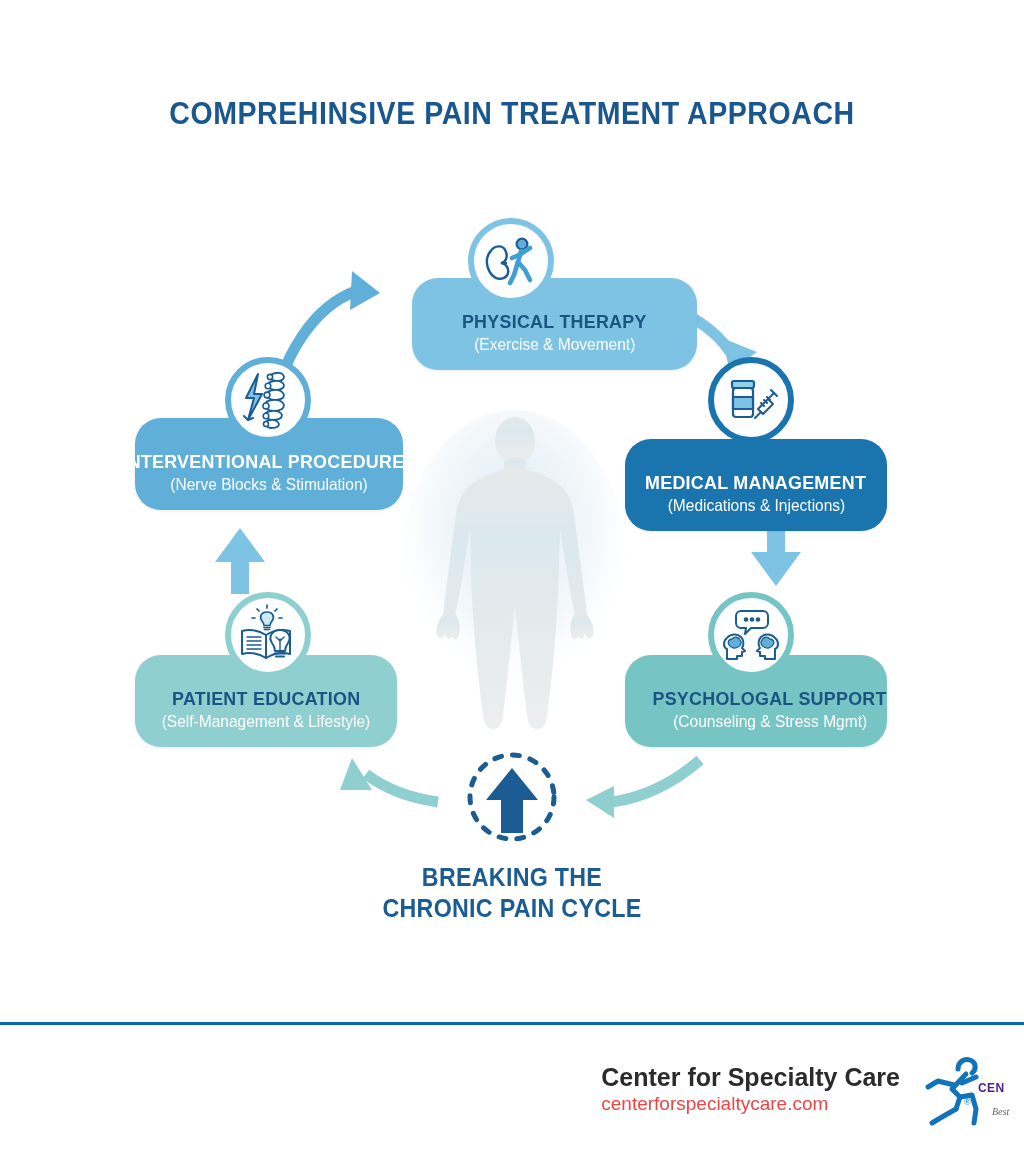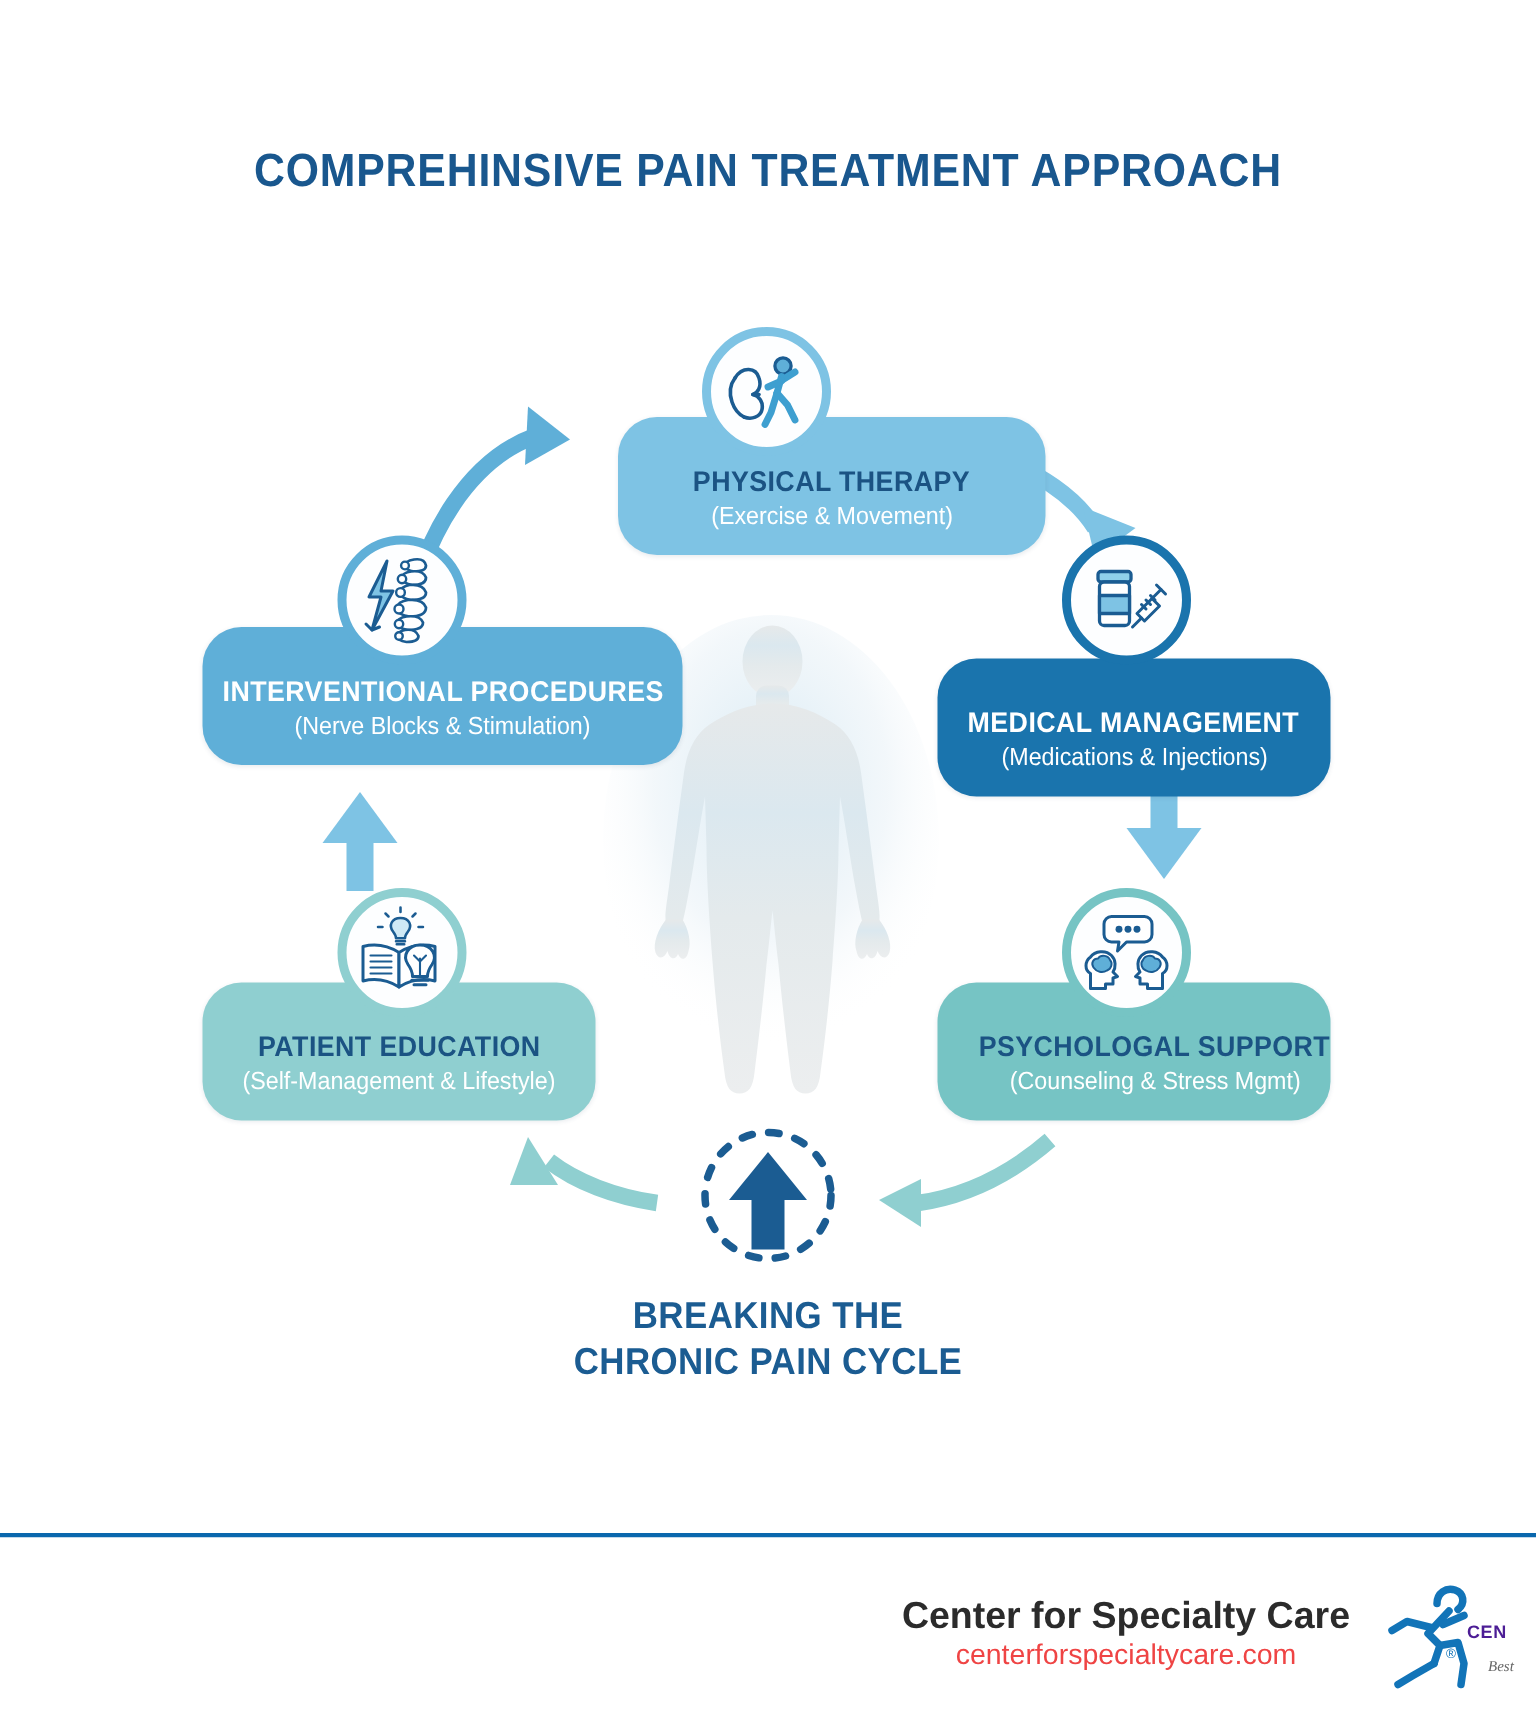--- a/index.html
+++ b/index.html
@@ -100,21 +100,21 @@
   }
   #node-psychological-support .node-title { color: #1b5383; }
 
   #node-patient-education {
     left: 135px; top: 655px; width: 262px; height: 92px;
     background: #8fcfd0;
   }
   #node-patient-education .node-title { color: #1b5383; }
 
   #node-interventional-procedures {
-    left: 135px; top: 418px; width: 320px; height: 92px;
+    left: 135px; top: 418px; width: 268px; height: 92px;
     background: #5fafd8;
   }
   #node-interventional-procedures .node-title { color: #ffffff; }
 
   
   .icon-circle {
     position: absolute;
     border-radius: 50%;
     background: #fdfeff;
     box-sizing: border-box;
@@ -179,21 +179,21 @@
     left: 0;
     top: 1025px;
     width: 1024px;
     height: 129px;
     background: #ffffff;
   }
   #footer-brand {
     position: absolute;
     right: 124px;
     top: 38px;
-    text-align: center;
+    text-align: left;
     margin-left: 37px;
   }
   #footer-brand-name {
     font-family: "Liberation Sans", sans-serif;
     font-size: 25px;
     font-weight: bold;
     color: #2b2b2b;
     line-height: 1.15;
   }
   #footer-brand-url {

